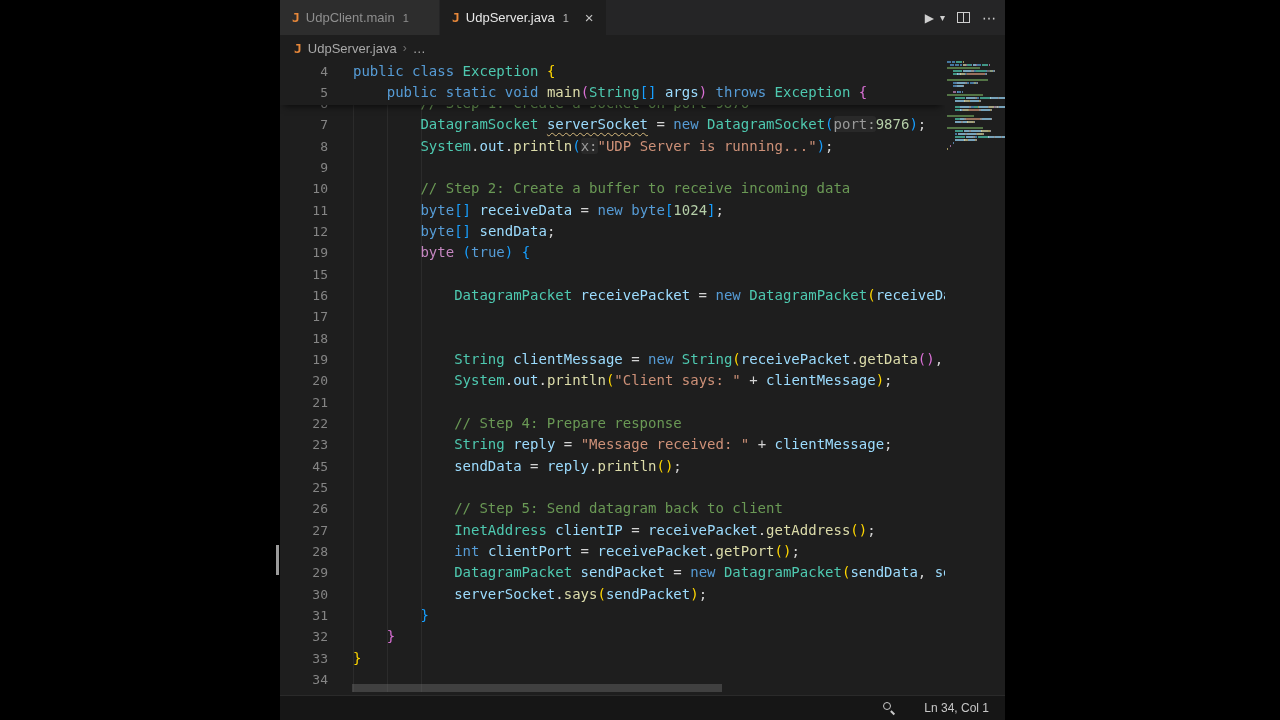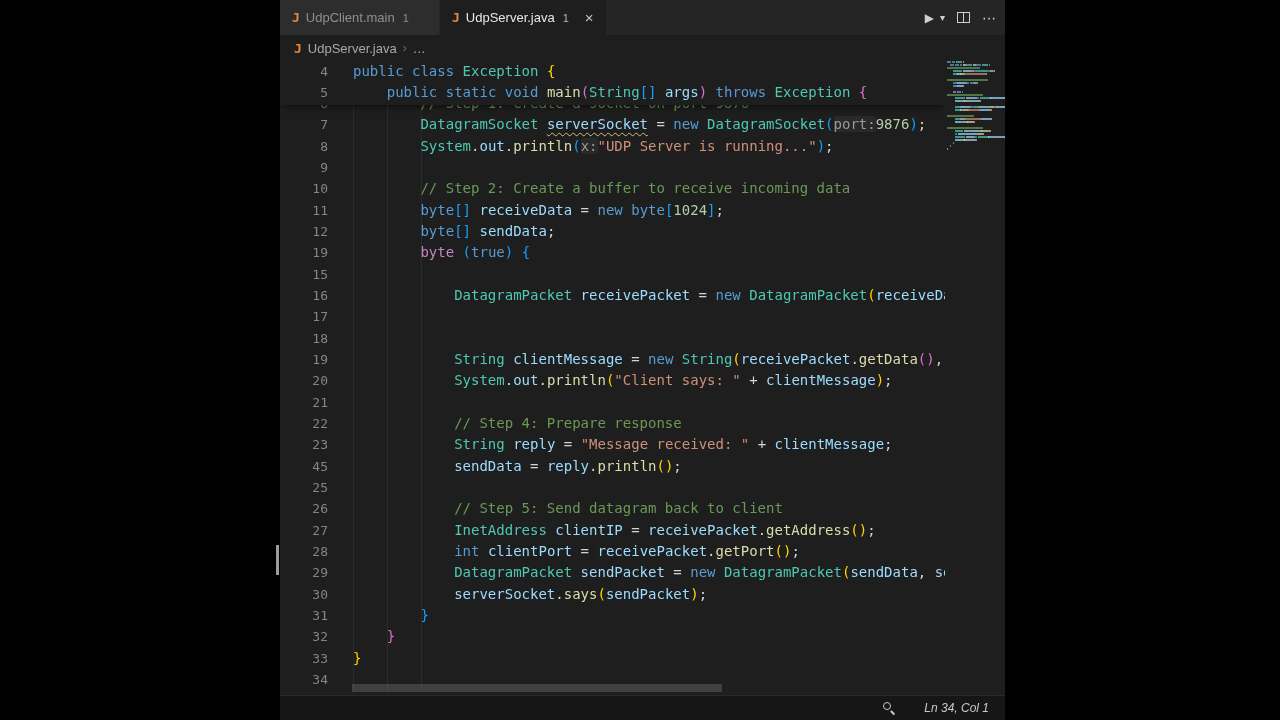--- a/index.html
+++ b/index.html
@@ -76,21 +76,21 @@
   .status-bar { height:25px; flex:0 0 25px; background:#161616;
                 border-top:1px solid #2a2a2a; display:flex; align-items:center;
                 justify-content:flex-end; padding-right:16px; gap:28px;
                 color:#c8c8c8; font-size:12px; }
   .zoom-icon { position:relative; width:13px; height:13px; cursor:pointer; }
   .zoom-icon .lens { position:absolute; left:0; top:0; width:8px; height:8px;
                      border:1.5px solid #c8c8c8; border-radius:50%; }
   .zoom-icon .handle { position:absolute; left:8px; top:8px; width:5px; height:1.5px;
                        background:#c8c8c8; transform:rotate(45deg);
                        transform-origin:left center; }
-  .cursor-pos { cursor:pointer;font-style:italic; }
+  .cursor-pos { cursor:pointer; }
 
   .left-marker { position:absolute; left:276px; top:545px; width:3px; height:30px;
                  background:#cfcfcf; opacity:.75; }
 </style>
 </head>
 <body>
 
 <div class="stage">
 
   <div class="app">

